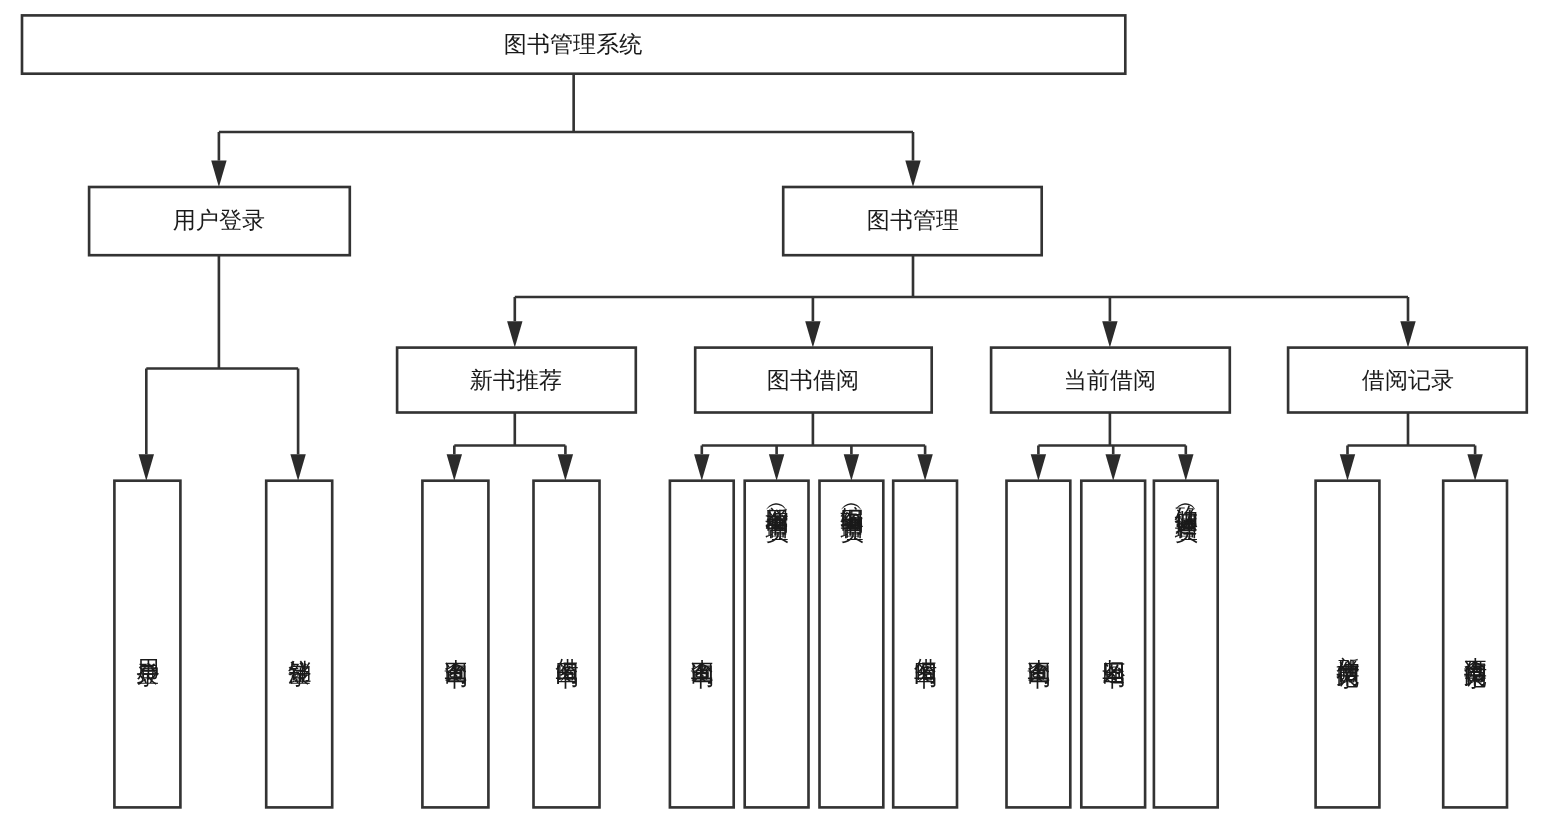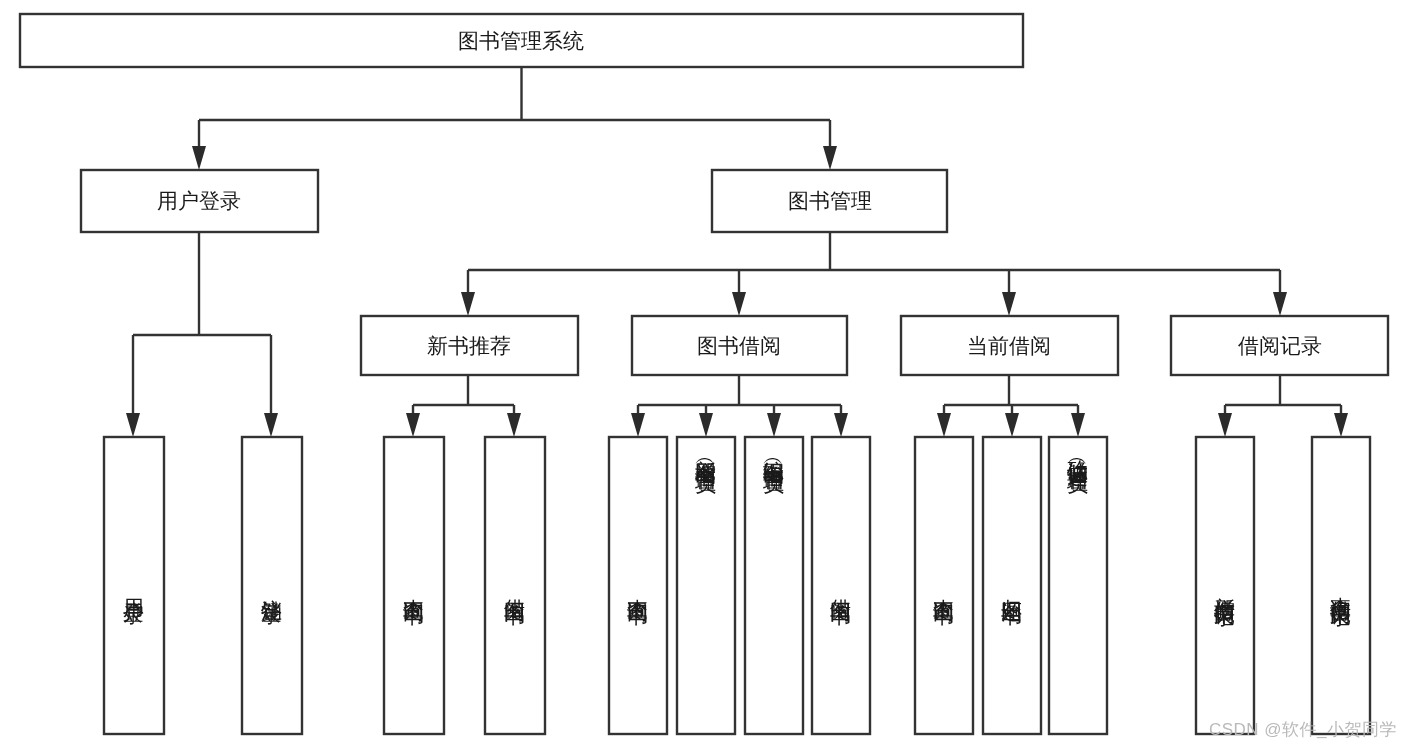--- a/index.html
+++ b/index.html
@@ -234,15 +234,14 @@
     <span class="node-label-v" style="position:static; padding-top:6px;">确认归还（管理员）</span>
   </div>
 
   <div class="vlabel-wrap" style="left:1196px; top:437px; width:58px; height:297px;">
     <span class="node-label-v" style="position:static;">新增借阅记录</span>
   </div>
   <div class="vlabel-wrap" style="left:1312px; top:437px; width:58px; height:297px;">
     <span class="node-label-v" style="position:static;">查询借阅记录</span>
   </div>
 
-  <div class="watermark">CSDN @软件_小贺同学</div>
 
 </div>
 
 </body></html>

